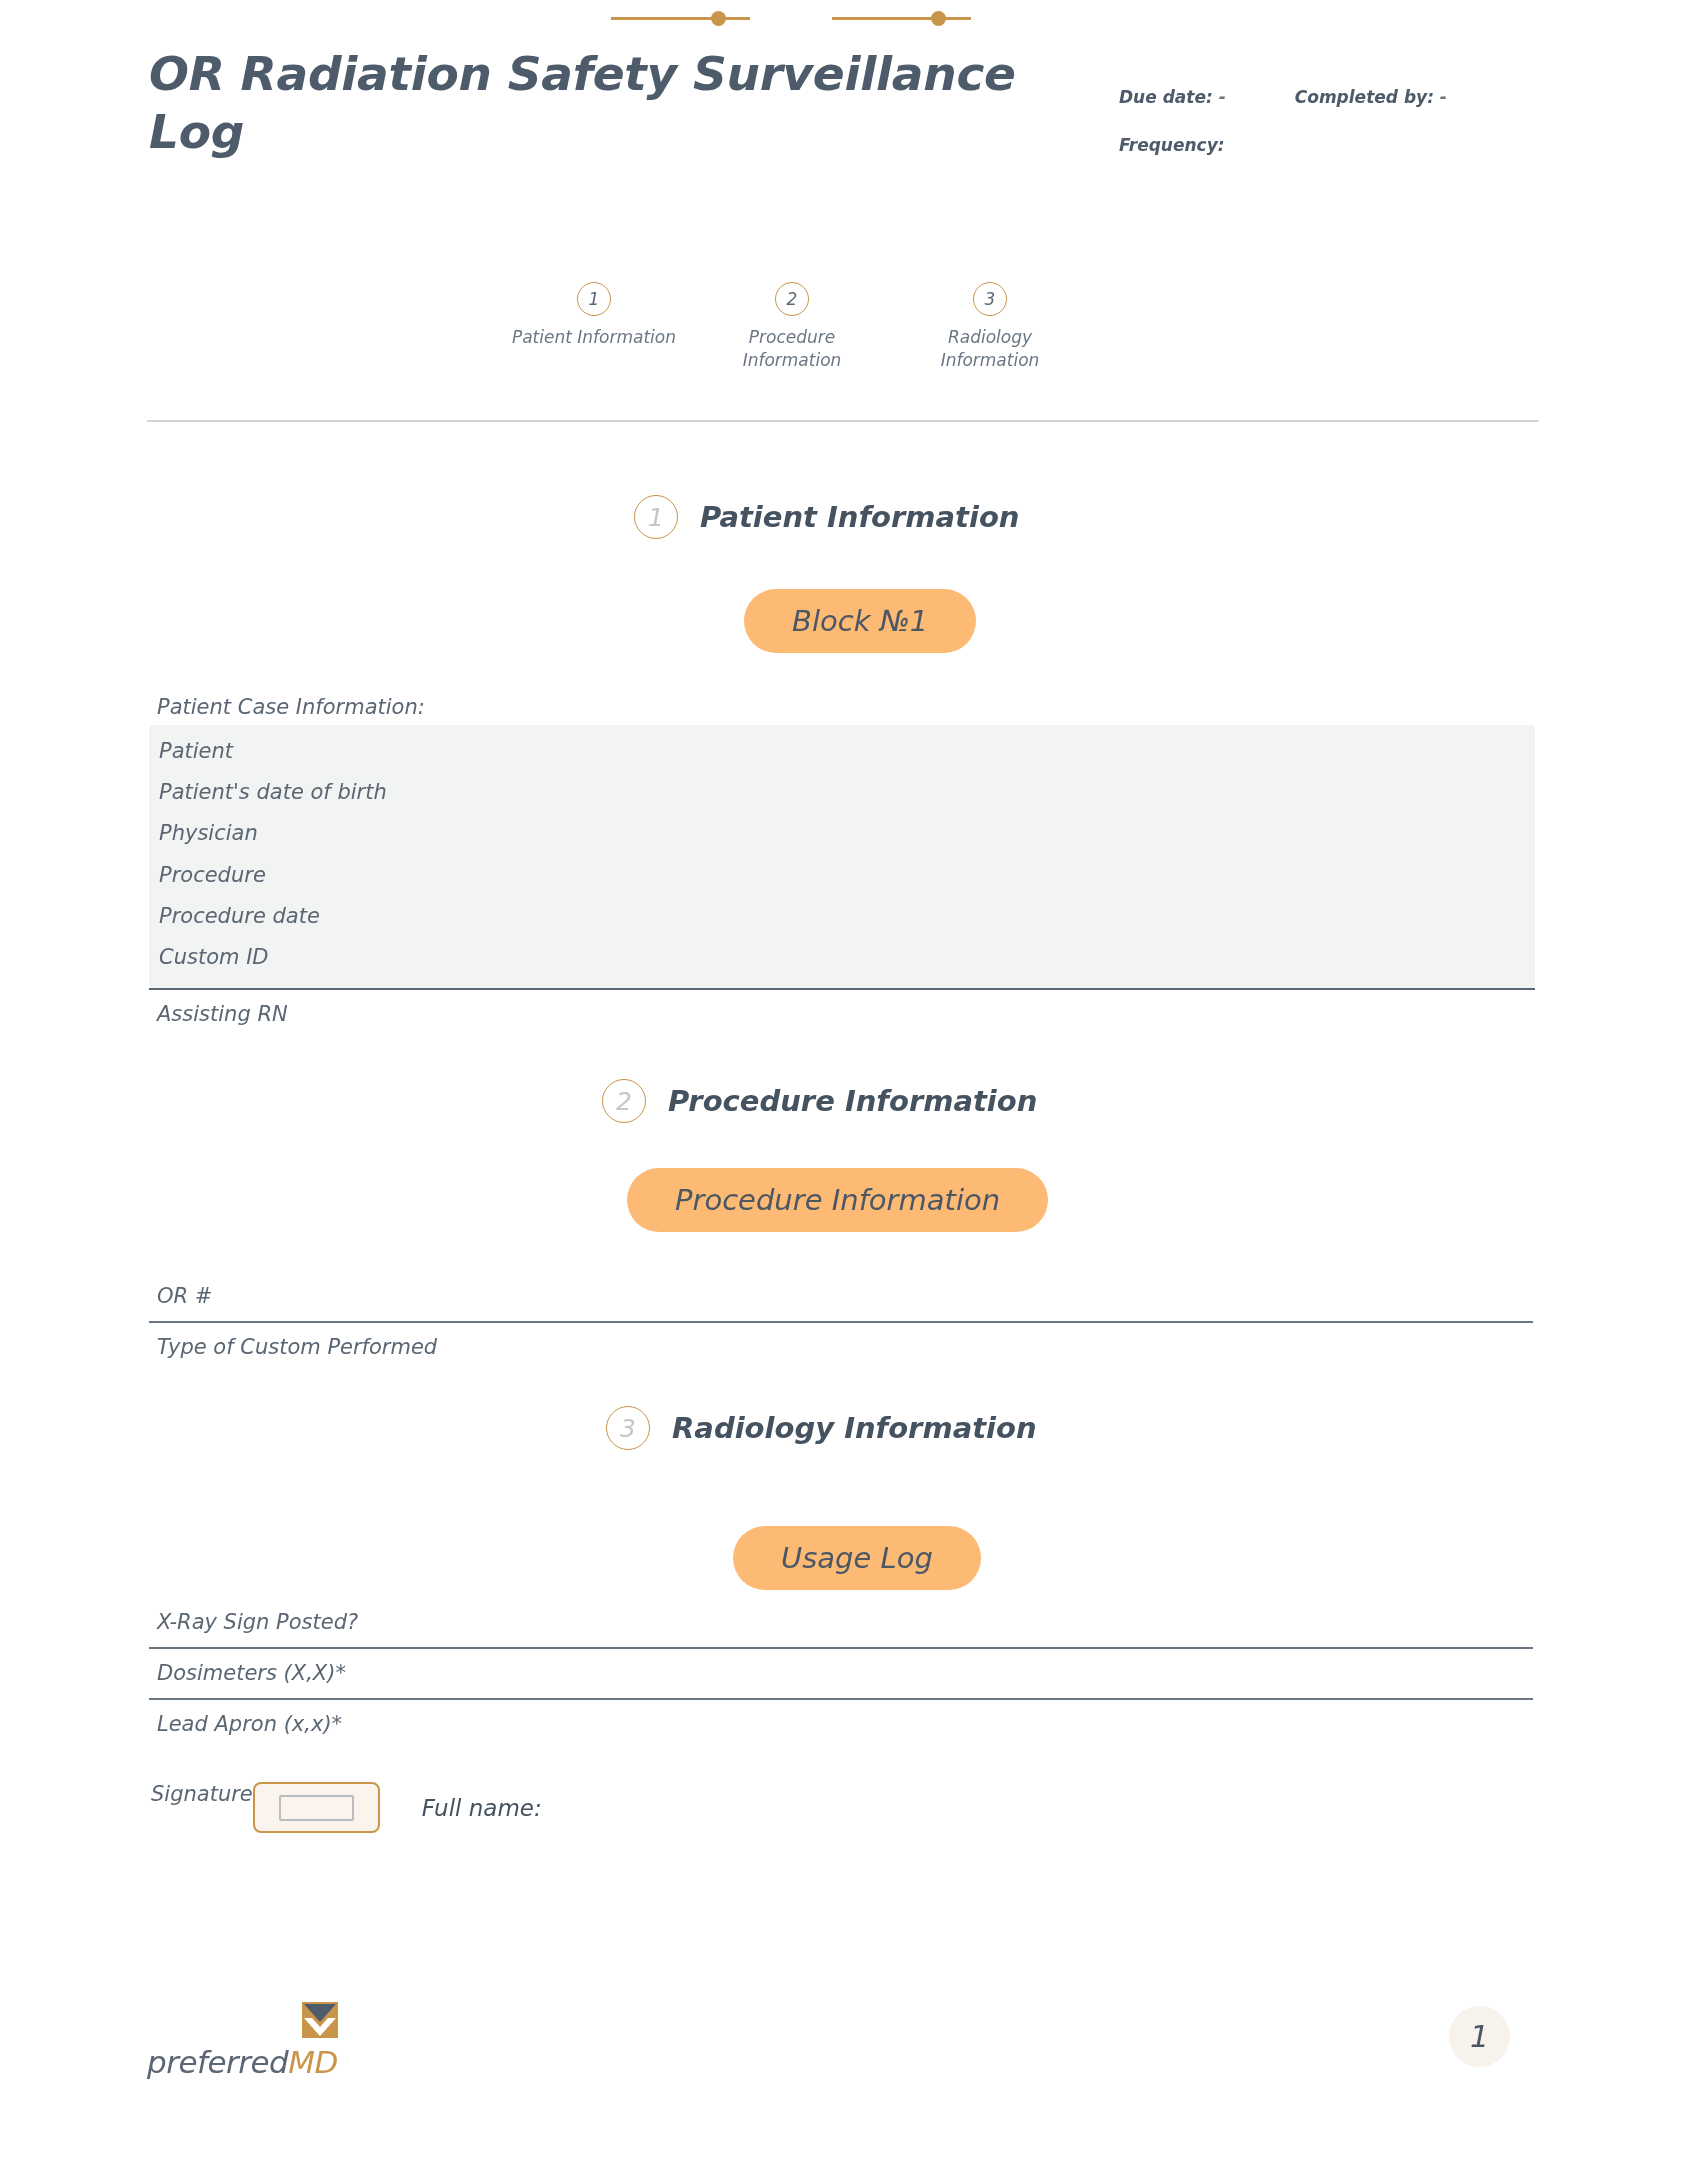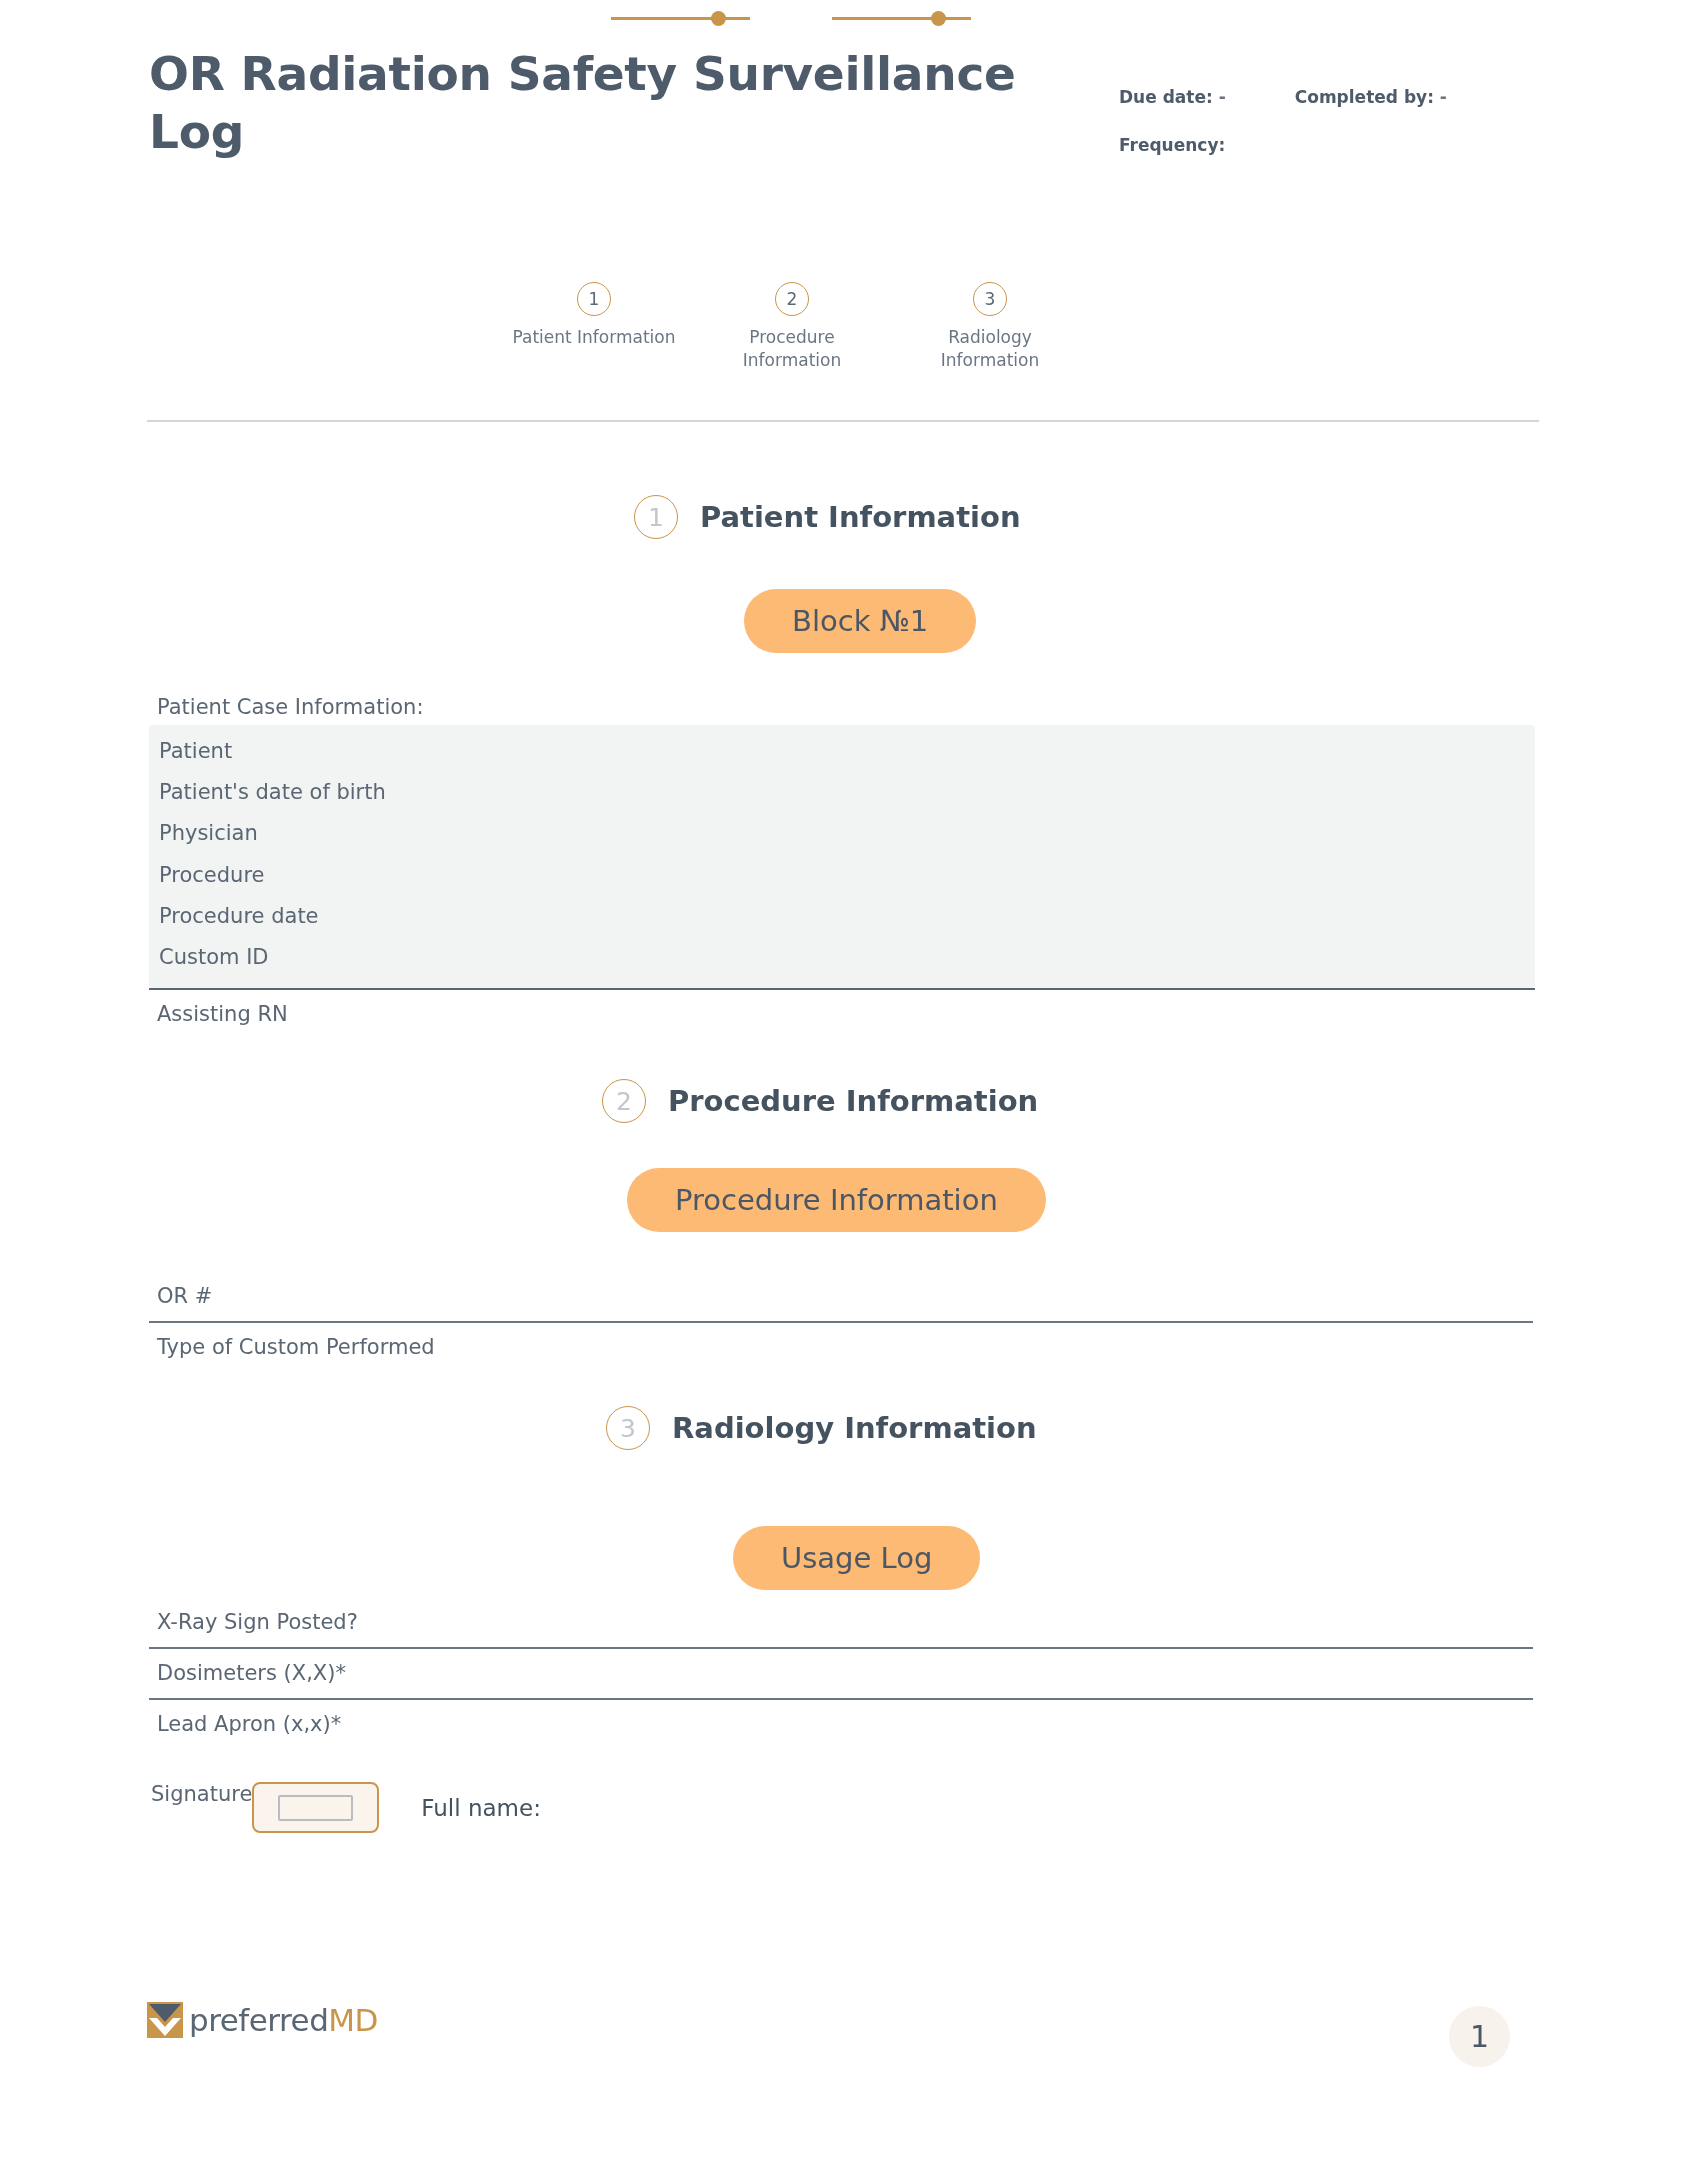--- a/index.html
+++ b/index.html
@@ -14,20 +14,21 @@
     color: #4b5563;
     position: relative;
     overflow: hidden;
   }
   .page {
     position: absolute;
     left: 0; top: 0;
     width: 1683px;
     height: 1866px;
     box-sizing: border-box;
+    font-style: italic;
   }
 
   
   .header {
     position: absolute;
     left: 149px;
     top: 45px;
     width: 1386px;
     display: flex;
     align-items: flex-start;
@@ -286,22 +287,23 @@
     padding-bottom: 12px;
     white-space: nowrap;
   }
 
   
   .footer-logo {
     position: absolute;
     left: 147px;
     top: 2002px;
     display: flex;
-    align-items: center;
+    align-items: flex-end;
     gap: 6px;
+    flex-direction: column;
   }
   .logo-mark {
     width: 36px;
     height: 36px;
     position: relative;
     background: #c9954a;
     flex: 0 0 auto;
   }
   .logo-mark svg { display: block; }
   .logo-text {

